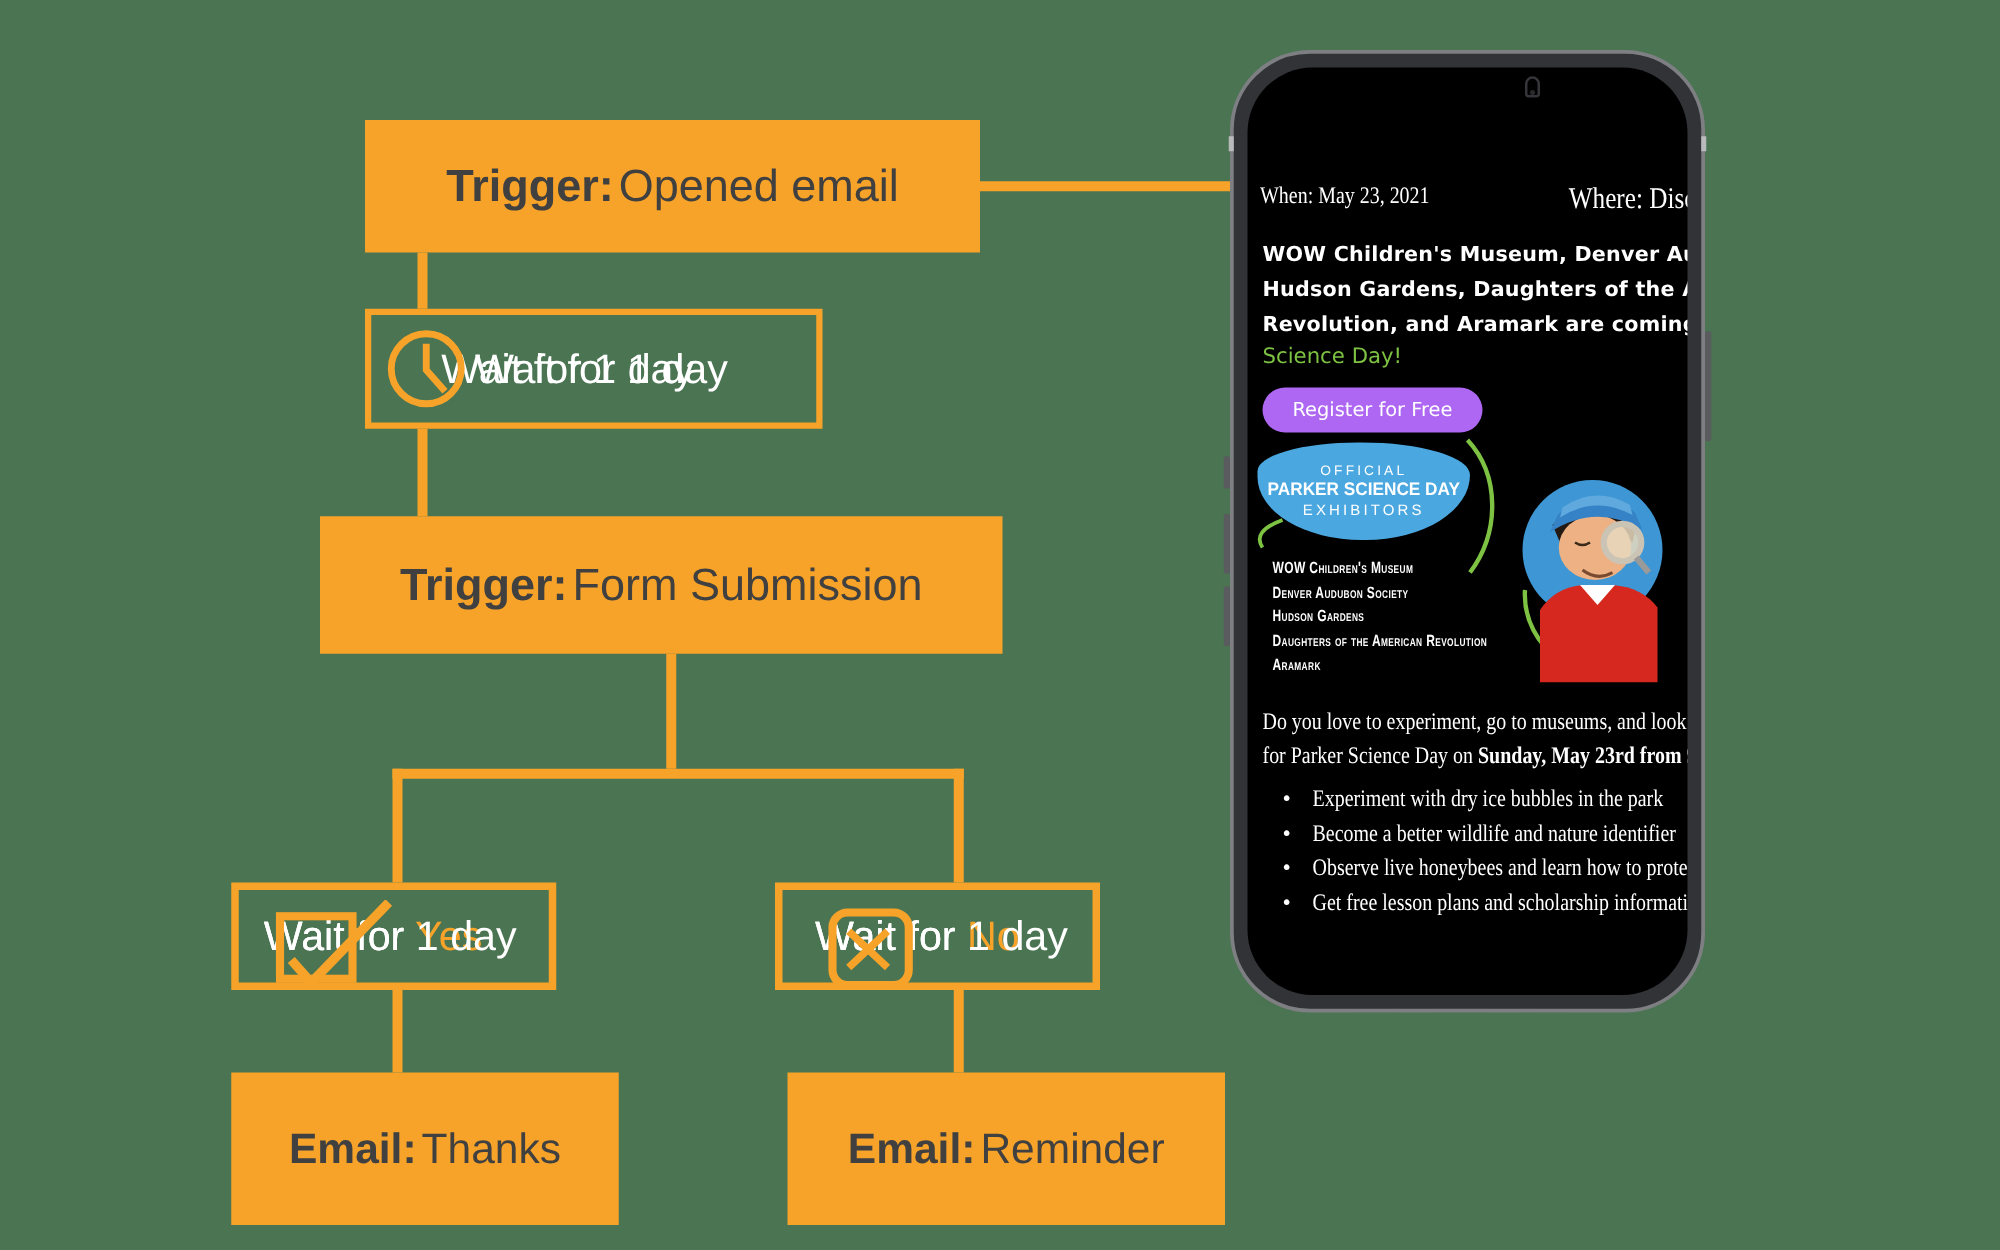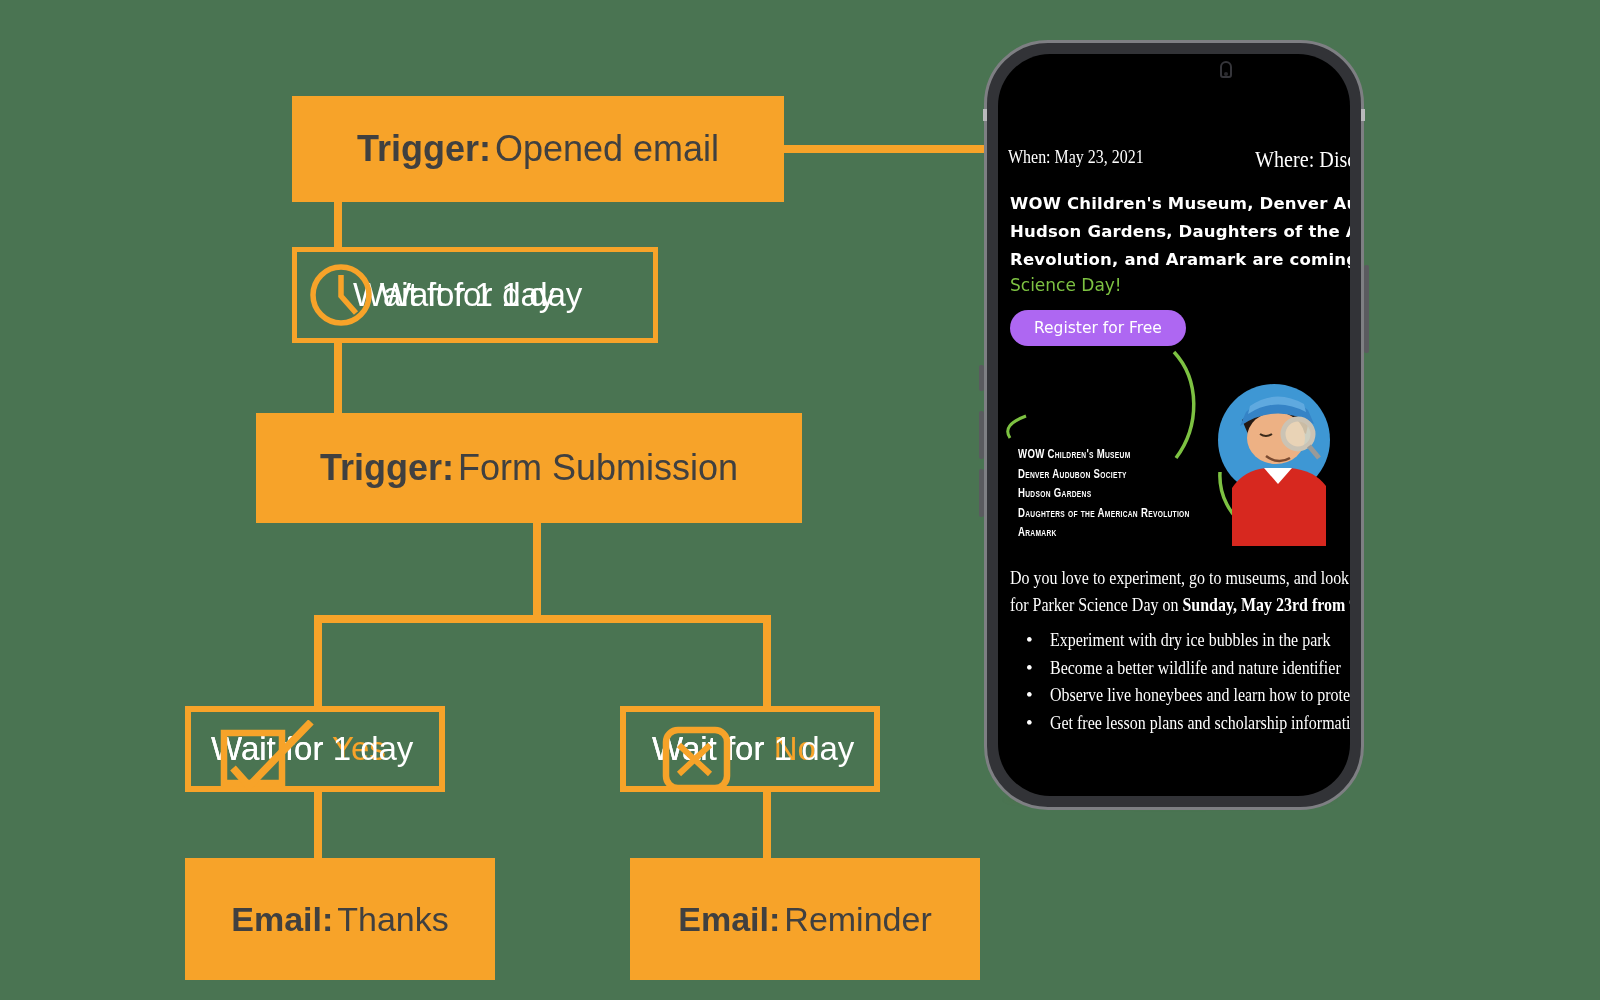--- a/index.html
+++ b/index.html
@@ -149,20 +149,25 @@
 
       <div class="headline">
         <div>WOW Children's Museum, Denver Audu</div>
         <div>Hudson Gardens, Daughters of the Ame</div>
         <div>Revolution, and Aramark are coming to</div>
       </div>
       <div class="science">Science Day!</div>
 
       <button class="register">Register for Free</button>
 
+      <div class="blob">
+        <div class="blob-l1">OFFICIAL</div>
+        <div class="blob-l2">PARKER SCIENCE DAY</div>
+        <div class="blob-l3">EXHIBITORS</div>
+      </div>
       <svg style="position:absolute;left:168px;top:292px;" width="38" height="118" viewBox="0 0 38 118">
         <path d="M8 6 C34 34 34 80 10 112" fill="none" stroke="#7DC242" stroke-width="3.5"></path>
       </svg>
       <svg style="position:absolute;left:2px;top:360px;" width="30" height="26" viewBox="0 0 30 26">
         <path d="M26 2 C10 8 4 15 10 24" fill="none" stroke="#7DC242" stroke-width="3"></path>
       </svg>
 
       <div class="exlist">
         <div>WOW Children's Museum</div>
         <div>Denver Audubon Society</div>

